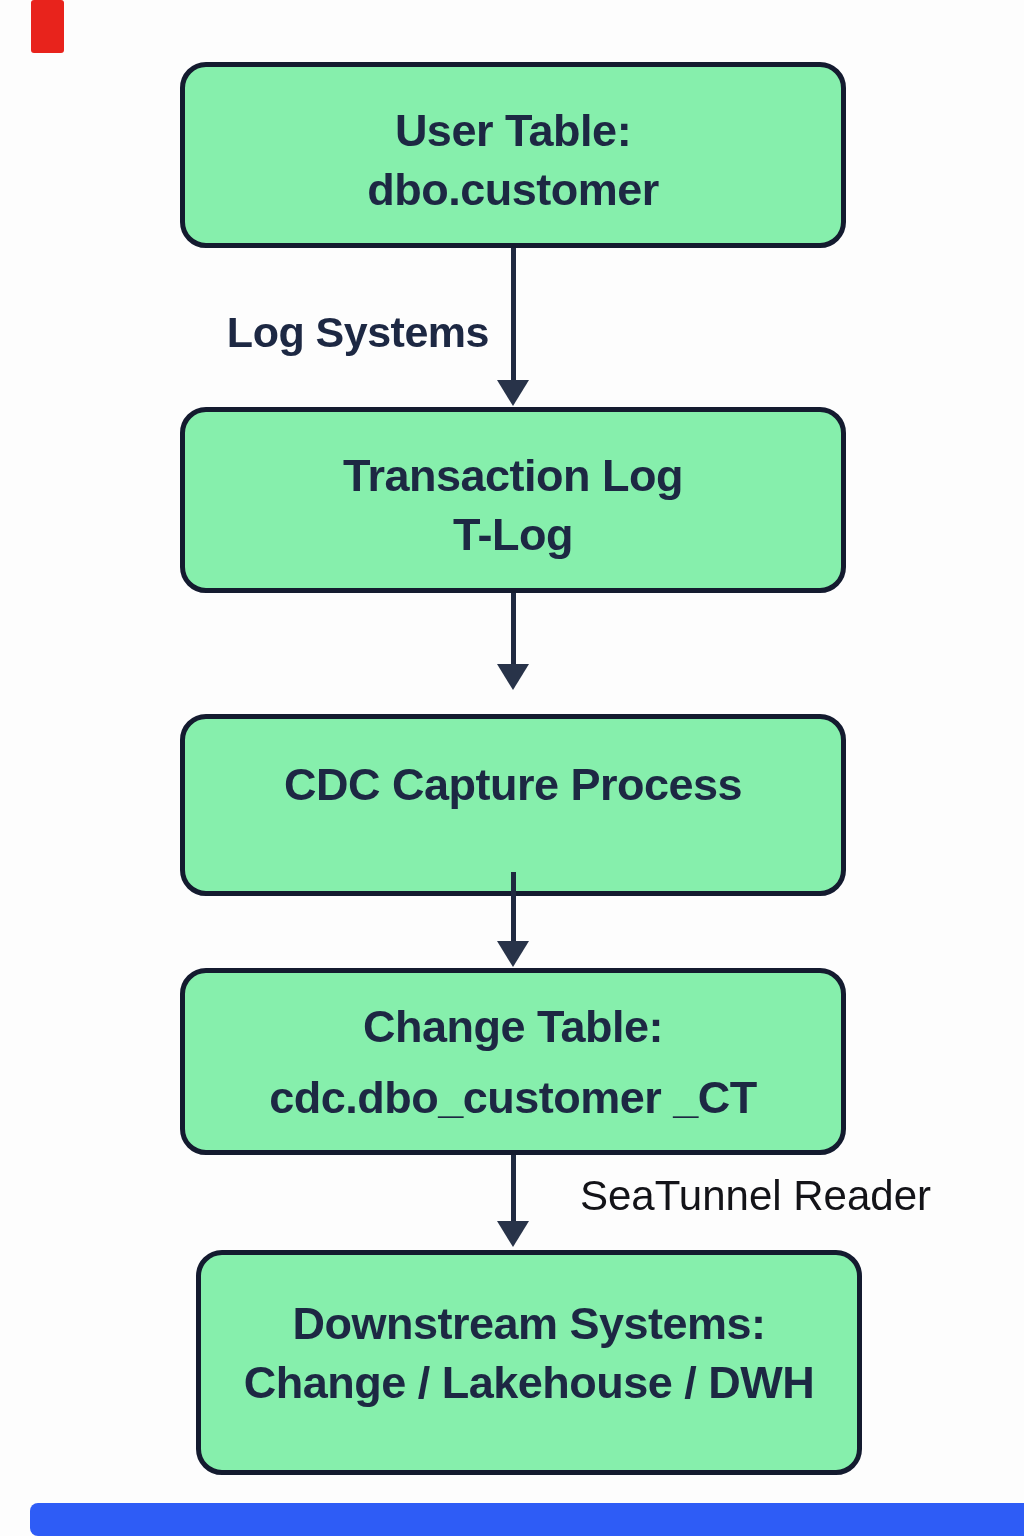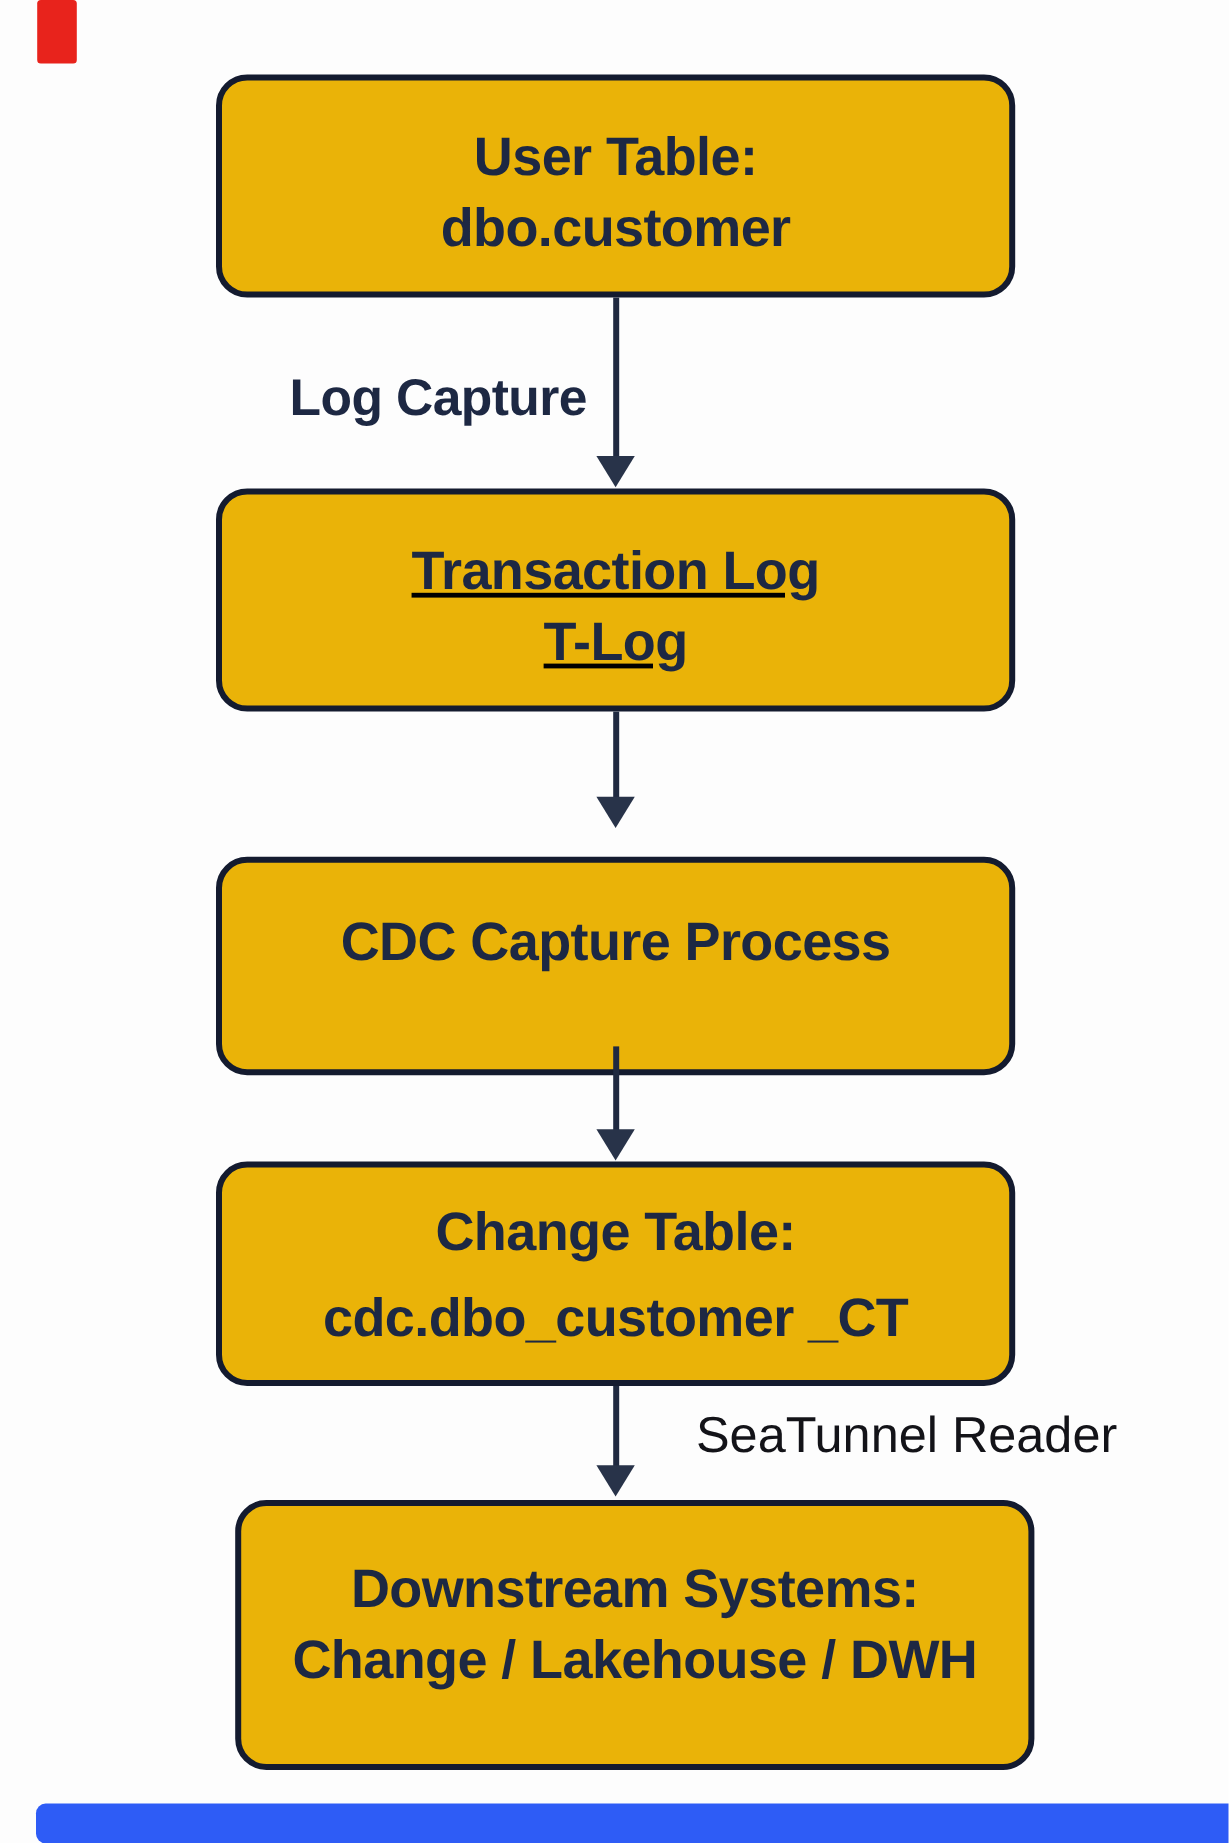--- a/index.html
+++ b/index.html
@@ -15,41 +15,41 @@
     overflow: hidden;
     font-family: "Liberation Sans", sans-serif;
   }
 
   
   .node {
     position: absolute;
     left: 180px;
     width: 666px;
     box-sizing: border-box;
-    background: #eab308;
+    background: #86efac;
     border: 5px solid #141b2f;
     border-radius: 26px;
     display: flex;
     flex-direction: column;
     align-items: center;
     justify-content: center;
     text-align: center;
   }
   .node .line {
     font-size: 45px;
     font-weight: bold;
     line-height: 59px;
     color: #1d2843;
     letter-spacing: -0.5px;
     white-space: nowrap;
   }
   .node .line:empty { display: none; }
 
   #node-user-table      { top: 62px;   height: 186px; padding-top: 10px; }
-  #node-transaction-log { top: 407px;  height: 186px; padding-top: 10px; text-decoration: underline; }
+  #node-transaction-log { top: 407px;  height: 186px; padding-top: 10px; }
   #node-cdc-capture     { top: 690px;  height: 182px; padding-bottom: 42px; margin-top: 24px; }
   #node-change-table    { top: 968px;  height: 187px; gap: 12px; }
   #node-downstream      { top: 1250px; height: 225px; padding-bottom: 20px; margin-left: 16px; }
 
   
   .edge-line {
     position: absolute;
     left: 511px;
     width: 5px;
     background: #1f2940;
@@ -129,21 +129,21 @@
 
   <div id="top-left-bar"></div>
 
   <div class="node" id="node-user-table">
     <div class="line">User Table:</div>
     <div class="line">dbo.customer</div>
   </div>
 
   <div class="edge-line" id="edge1-line"></div>
   <div class="edge-head" id="edge1-head"></div>
-  <div class="edge-label" id="label-log-change">Log Capture</div>
+  <div class="edge-label" id="label-log-change">Log Systems</div>
 
   <div class="node" id="node-transaction-log">
     <div class="line">Transaction Log</div>
     <div class="line">T-Log</div>
   </div>
 
   <div class="edge-line" id="edge2-line"></div>
   <div class="edge-head" id="edge2-head"></div>
 
   <div class="node" id="node-cdc-capture">

